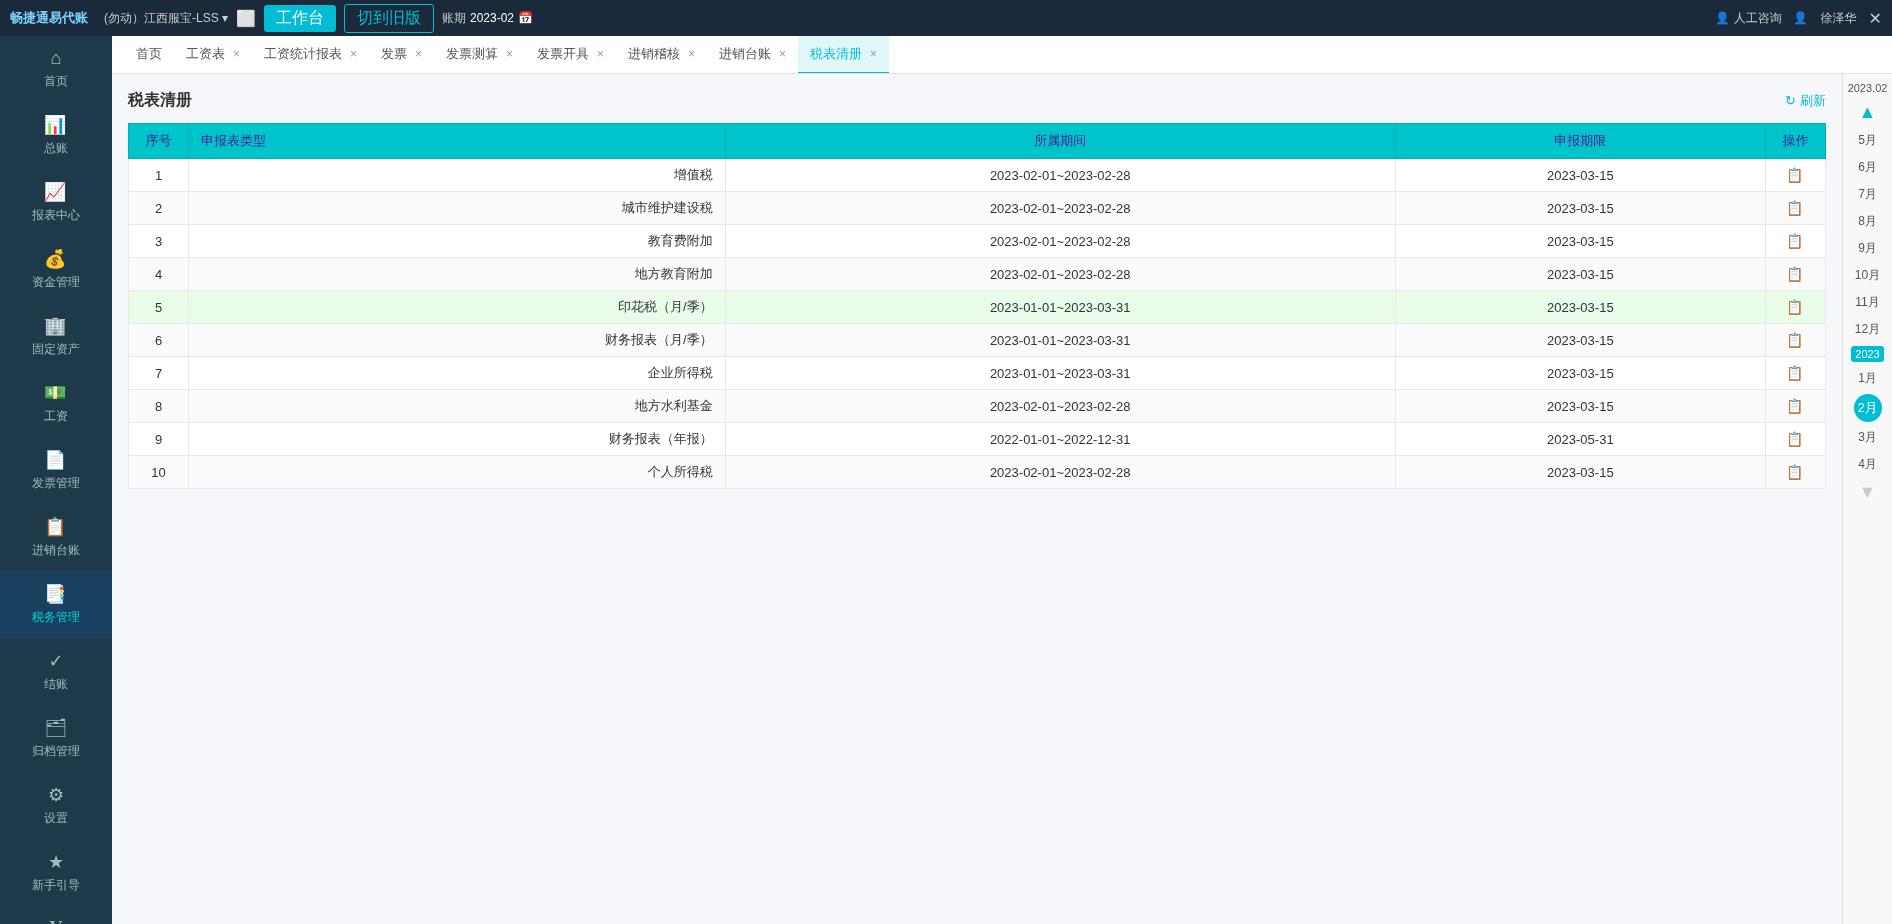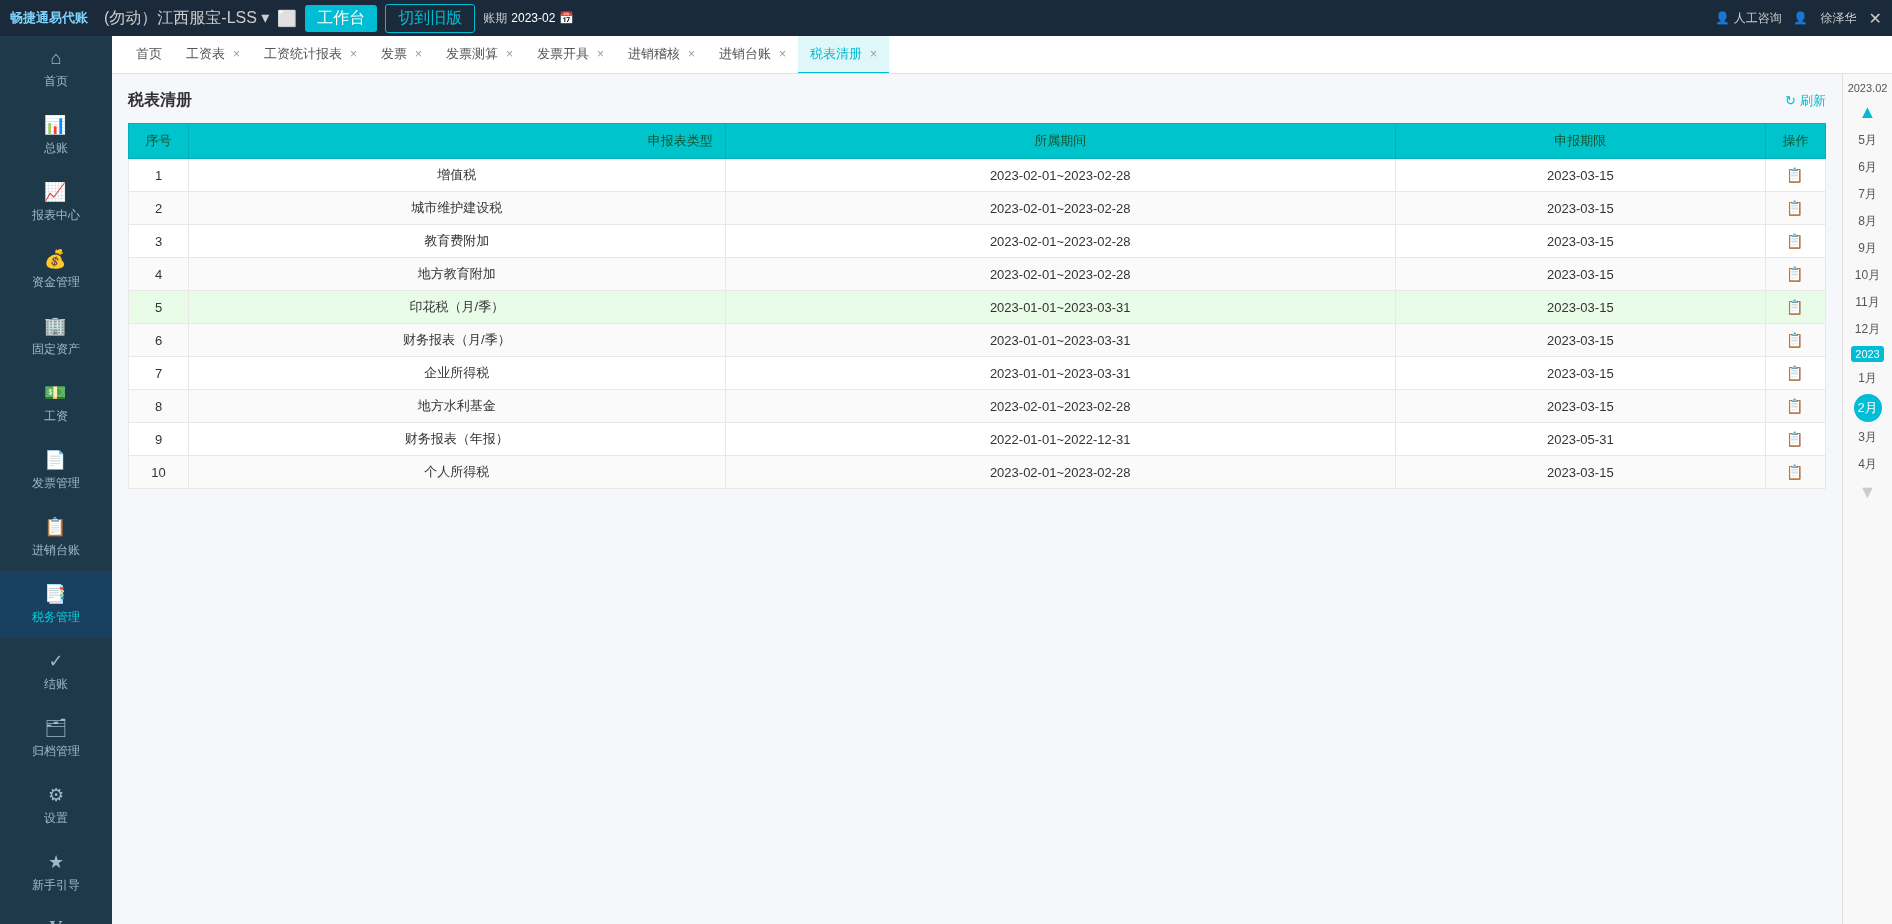--- a/index.html
+++ b/index.html
@@ -1,21 +1,21 @@
 <!DOCTYPE html>
 <html><head>
   <meta charset="utf-8">
   <style>
     * { box-sizing: border-box; margin: 0; padding: 0; }
     body { font-family: 'Microsoft YaHei', Arial, sans-serif; font-size: 13px; background: #f0f2f5; color: #333; display: flex; flex-direction: column; height: 100vh; overflow: hidden; }
 
     
     .top-bar { height: 36px; background: #1a2a3a; display: flex; align-items: center; padding: 0 10px; gap: 8px; flex-shrink: 0; }
     .top-bar-logo { color: #7dd3fc; font-size: 13px; font-weight: bold; margin-right: 8px; }
-    .top-bar-company { color: #ccc; font-size: 16px; }
+    .top-bar-company { color: #ccc; font-size: 12px; }
     .top-bar-btn { background: #00bcd4; color: white; border: none; padding: 3px 12px; border-radius: 3px; cursor: pointer; font-size: 16px; }
     .top-bar-btn.outline { background: transparent; border: 1px solid #00bcd4; color: #00bcd4; }
     .top-bar-period { color: #ccc; font-size: 12px; display: flex; align-items: center; gap: 4px; }
     .top-bar-right { margin-left: auto; display: flex; align-items: center; gap: 12px; color: #ccc; font-size: 12px; }
     .top-bar-close { color: #ccc; cursor: pointer; font-size: 16px; }
 
     
     .main-layout { display: flex; flex: 1; overflow: hidden; }
 
     
@@ -37,25 +37,25 @@
     .page-content { flex: 1; display: flex; overflow: hidden; }
     .page-main { flex: 1; padding: 16px; overflow-y: auto; }
 
     
     .page-header { display: flex; align-items: center; justify-content: space-between; margin-bottom: 12px; }
     .page-title { font-size: 16px; font-weight: bold; color: #333; }
     .refresh-btn { display: flex; align-items: center; gap: 4px; color: #00bcd4; cursor: pointer; font-size: 13px; }
 
     
     .data-table { width: 100%; border-collapse: collapse; background: #fff; }
-    .data-table th { background: #00c4cc; color: #14532d; padding: 8px 12px; text-align: center; font-size: 13px; font-weight: normal; border: 1px solid #00b0b8; }
+    .data-table th { background: #00c4cc; color: #4c1d95; padding: 8px 12px; text-align: center; font-size: 13px; font-weight: normal; border: 1px solid #00b0b8; }
     .data-table td { padding: 7px 12px; text-align: center; border: 1px solid #e8e8e8; font-size: 13px; color: #333; }
     .data-table tr:nth-child(even) { background: #fafafa; }
     .data-table tr.highlighted { background: #e8fce8; }
-    .data-table td.left { text-align: center; }
+    .data-table td.left { text-align: right; }
     .action-icon { color: #999; cursor: pointer; font-size: 14px; }
 
     
     .right-panel { width: 50px; background: #f8f8f8; border-left: 1px solid #e0e0e0; display: flex; flex-direction: column; align-items: center; padding: 4px 4px; overflow-y: auto; flex-shrink: 0; }
     .chevron-up { color: #00bcd4; font-size: 18px; cursor: pointer; padding: 4px; }
     .chevron-down { color: #ccc; font-size: 18px; cursor: pointer; padding: 4px; }
     .month-item { font-size: 12px; color: #555; padding: 5px 0; cursor: pointer; text-align: center; width: 100%; }
   </style>
 </head>
 <body>
@@ -192,21 +192,21 @@
           <div class="refresh-btn">
             <span>↻</span>
             <span>刷新</span>
           </div>
         </div>
 
         <table class="data-table">
           <thead>
             <tr>
               <th style="width:60px;">序号</th>
-              <th style="text-align:right;">申报表类型</th>
+              <th style="text-align:left;">申报表类型</th>
               <th>所属期间</th>
               <th>申报期限</th>
               <th style="width:60px;">操作</th>
             </tr>
           </thead>
           <tbody id="table-body">
           <tr>
       <td>1</td>
       <td class="left">增值税</td>
       <td>2023-02-01~2023-02-28</td>

